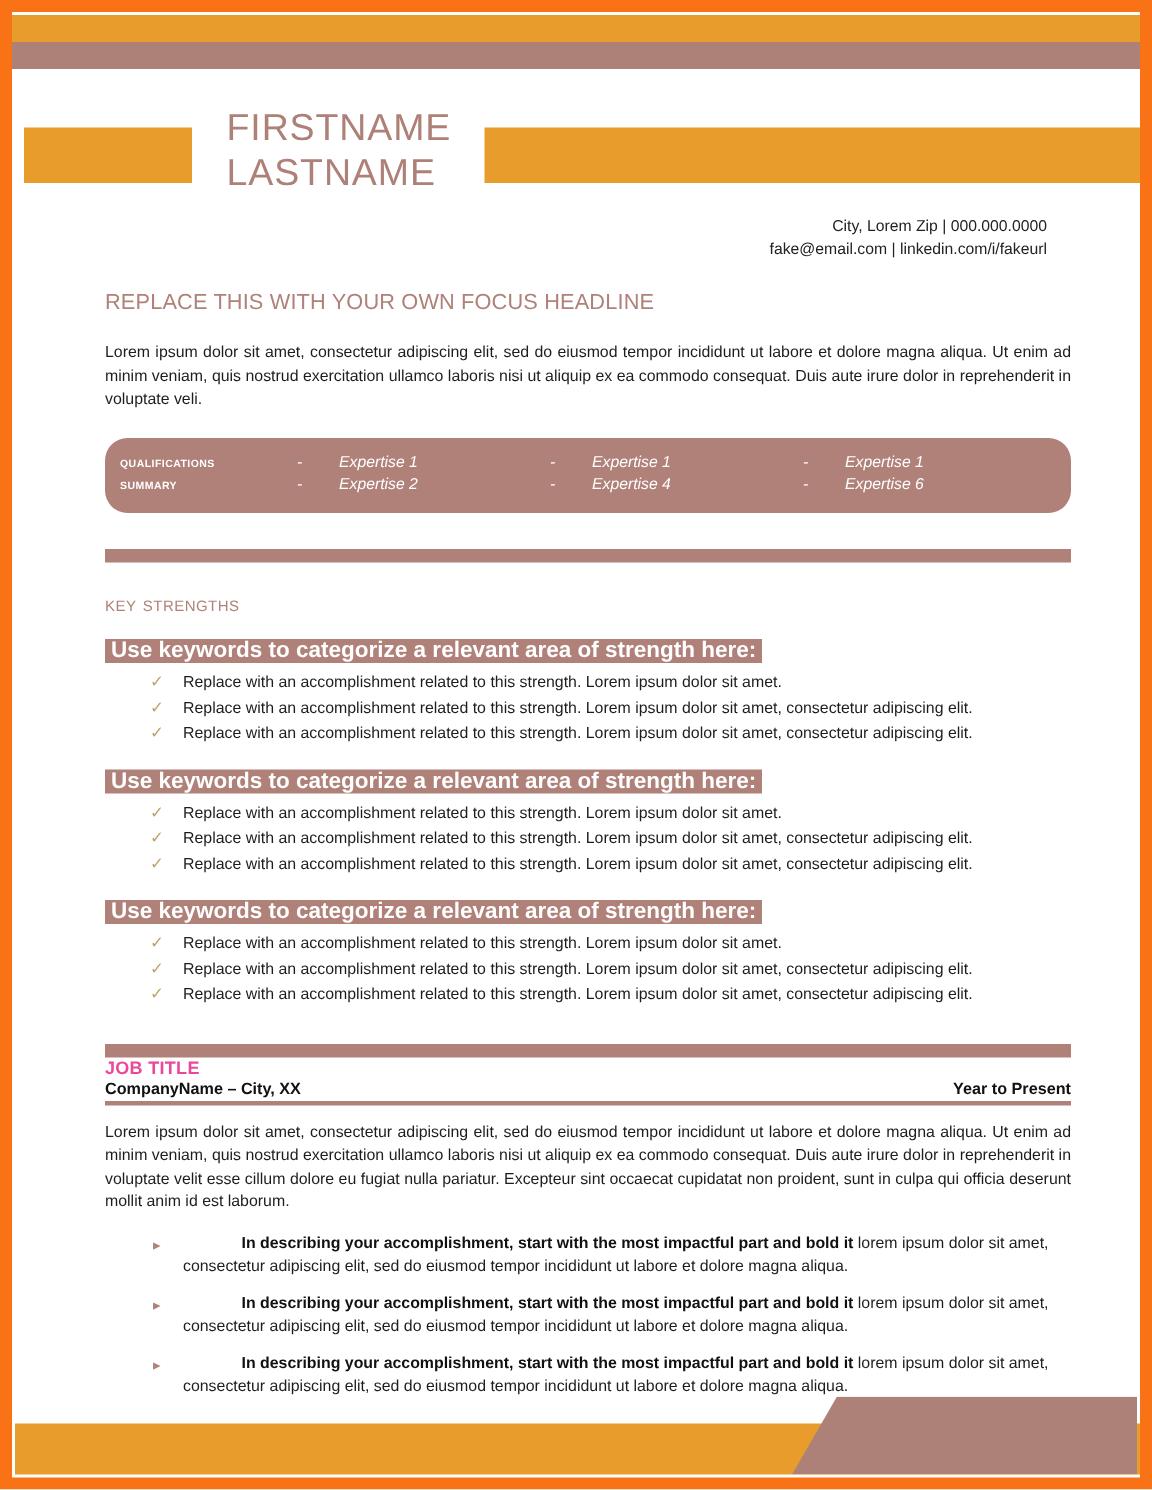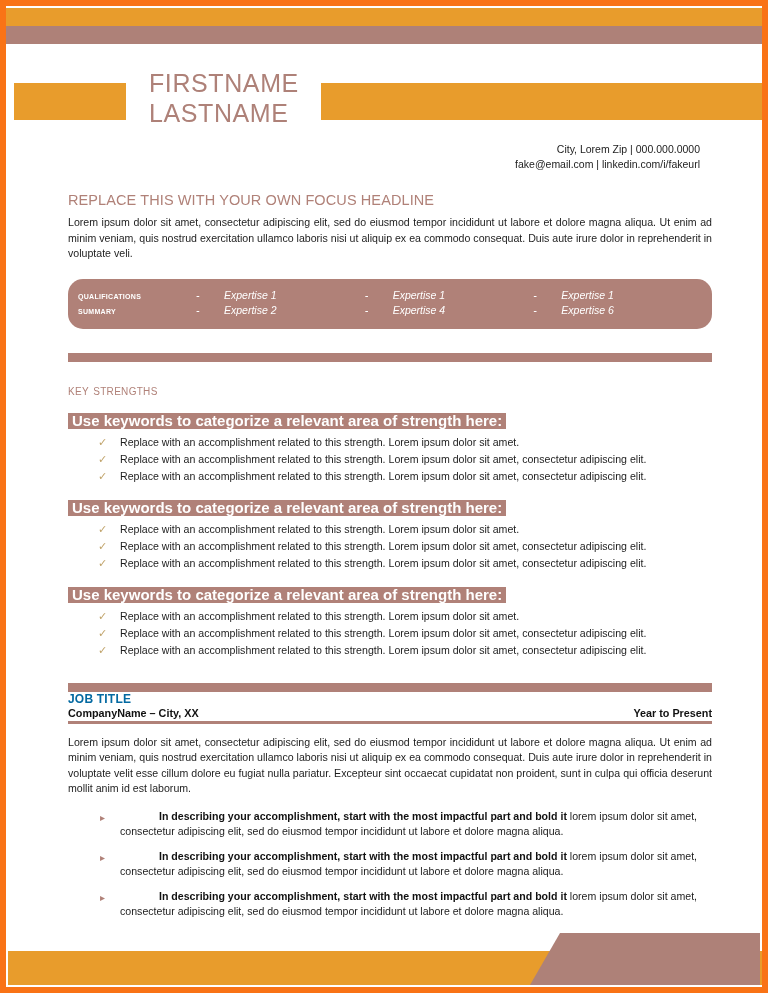--- a/index.html
+++ b/index.html
@@ -11,21 +11,21 @@
     font-family: "Liberation Sans", sans-serif;
   }
 
   
   .page {
     position: relative;
     width: 768px;
     height: 993px;
     box-sizing: border-box;
     background: #ffffff;
-    border: 6px solid #f97316;
+    border: 8px solid #f97316;
     overflow: hidden;
   }
 
   
   .top-bar-orange {
     position: absolute;
     left: 0; top: 2px;
     width: 768px; height: 18px;
     background: #E89C2C;
   }
@@ -77,21 +77,21 @@
     position: absolute;
     left: 62px; top: 186px;
     width: 644px;
   }
 
   .headline {
     color: #B08178;
     font-size: 14.5px;
     letter-spacing: 0.1px;
     font-weight: 400;
-    margin: 0 0 7px 0;
+    margin: 0 0 18px 0;
   }
 
   .body-para {
     color: #1d1d1d;
     font-size: 10.6px;
     line-height: 15.5px;
     text-align: justify;
     margin: 0;
   }
 
@@ -175,21 +175,21 @@
     position: absolute;
     left: 30px; top: 0;
     color: #C0A36A;
     font-size: 11px;
   }
 
   
   .job-title {
     font-size: 12px;
     font-weight: bold;
-    color: #0369a1;
+    color: #ec4899;
     letter-spacing: 0.2px;
     margin: 0;
   }
   .job-meta {
     display: flex;
     justify-content: space-between;
     align-items: flex-start;
     font-size: 10.8px;
     font-weight: bold;
     color: #111111;

